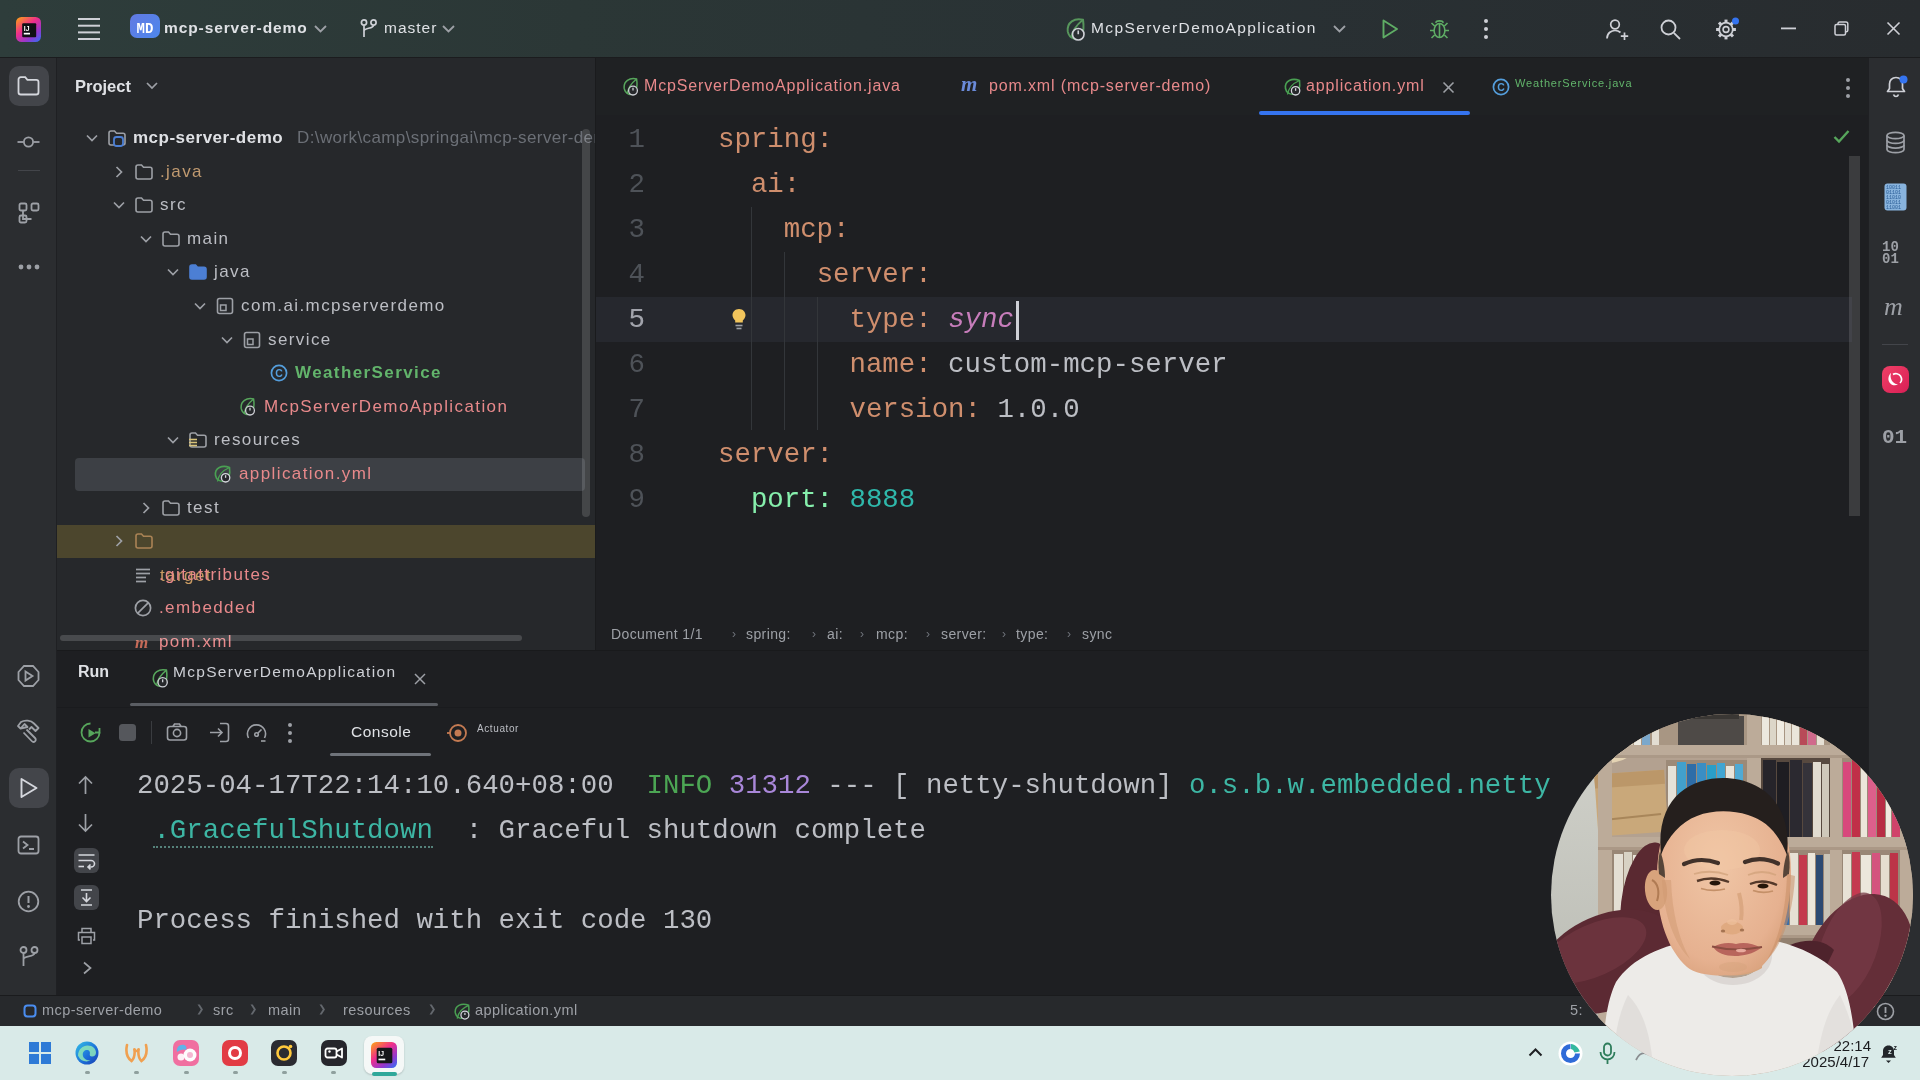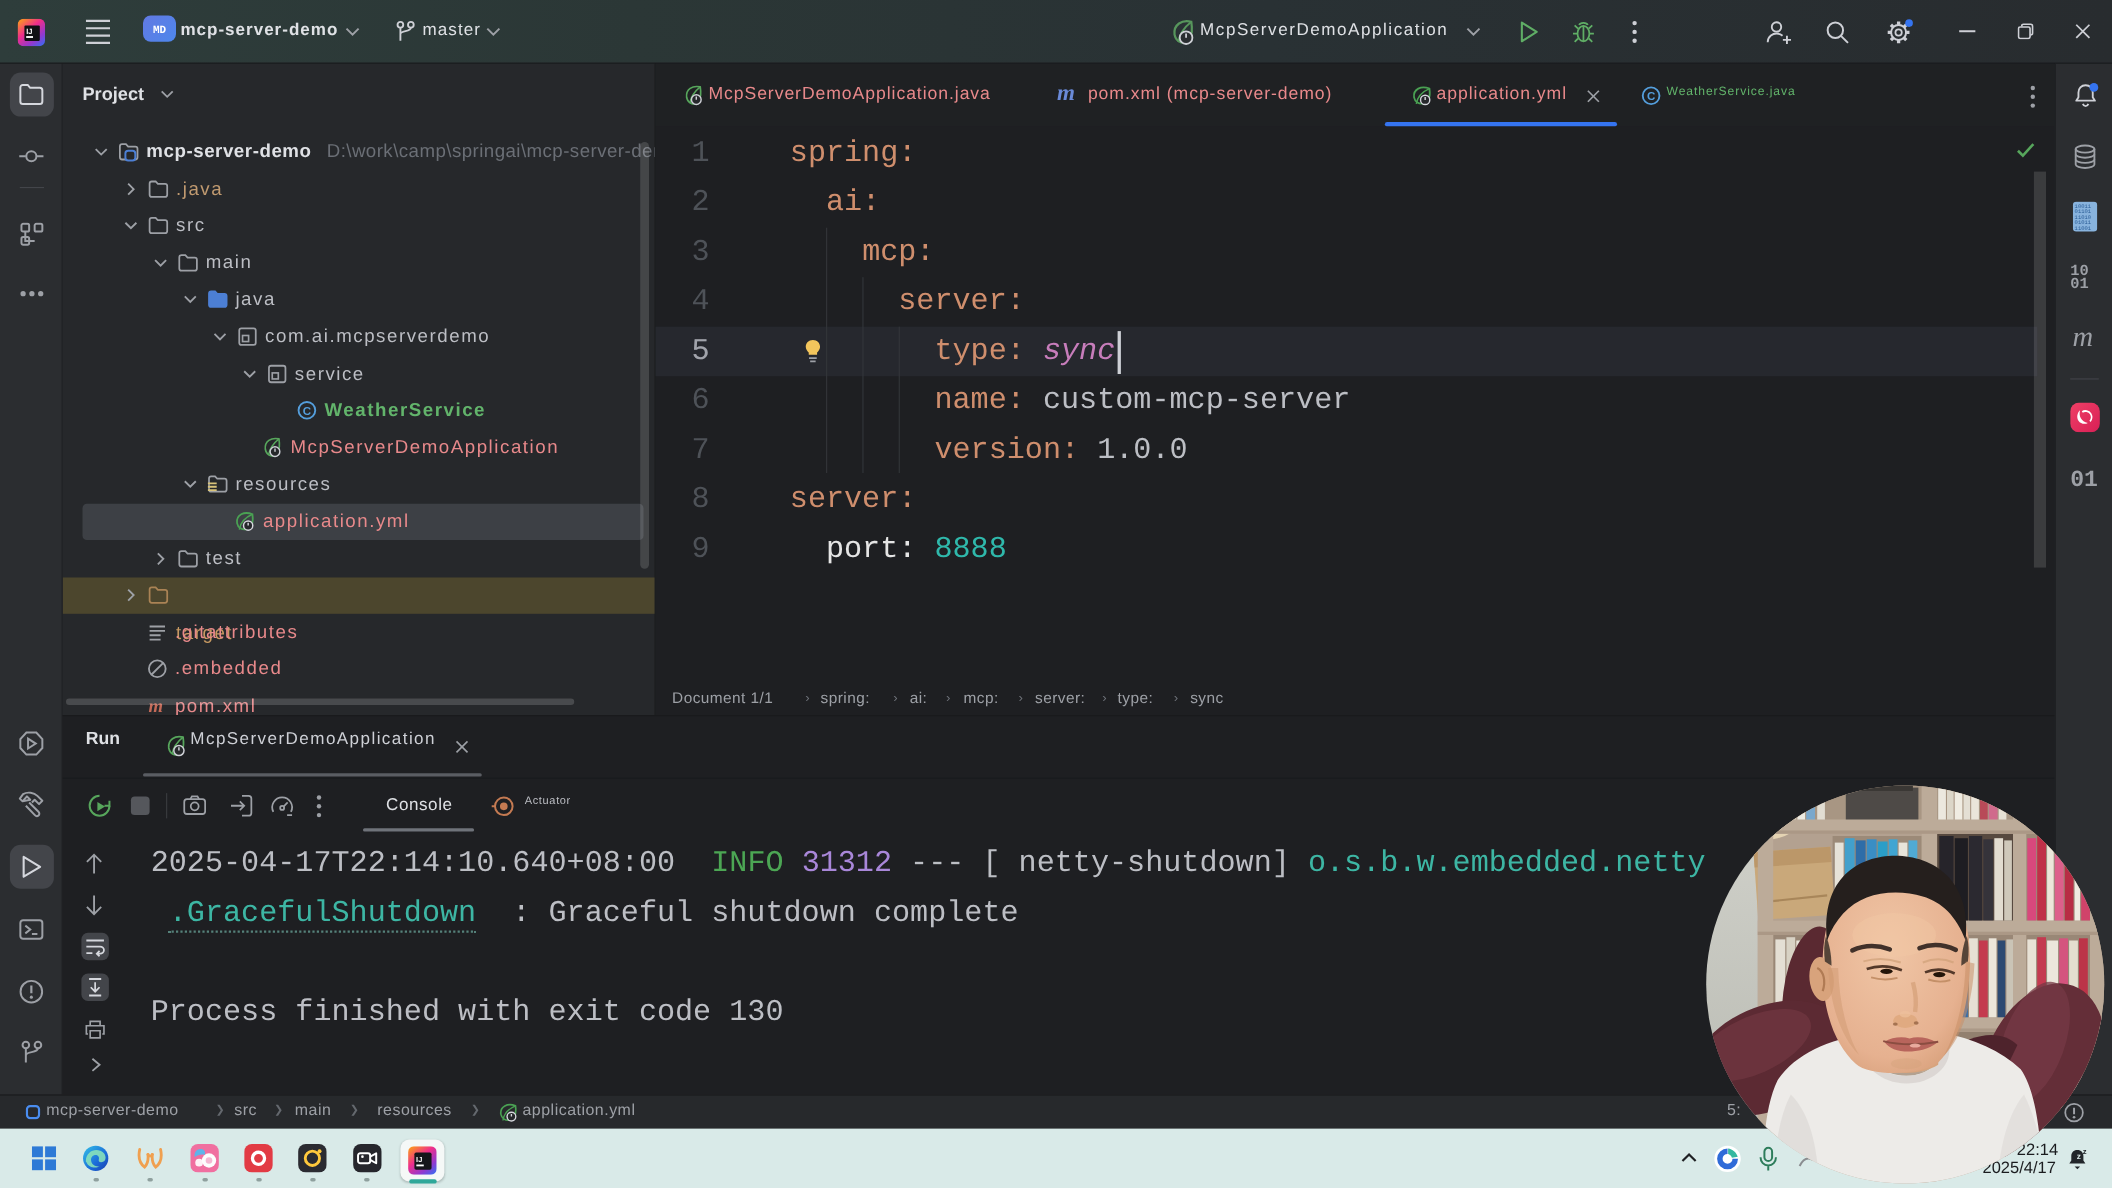--- a/index.html
+++ b/index.html
@@ -65,21 +65,21 @@
 
     <svg class="abs" style="left:78px;top:17px" width="22" height="24" viewBox="0 0 22 24">
       <g stroke="#ced0d6" stroke-width="2">
           <line x1="0" y1="2" x2="22" y2="2"></line>
           <line x1="0" y1="8.7" x2="22" y2="8.7"></line>
           <line x1="0" y1="15.4" x2="22" y2="15.4"></line>
           <line x1="0" y1="22" x2="22" y2="22"></line>
         </g>
     </svg>
 
-    <div class="abs" style="left:130px;top:14px;width:30px;height:24px;border-radius:7px;background:linear-gradient(135deg,#6279e2,#4d87ec);color:#fff;font-family:'Liberation Mono',monospace;font-weight:bold;font-size:10px;text-align:center;line-height:30px;">MD</div>
+    <div class="abs" style="left:130px;top:14px;width:30px;height:24px;border-radius:7px;background:linear-gradient(135deg,#6279e2,#4d87ec);color:#fff;font-family:'Liberation Mono',monospace;font-weight:bold;font-size:14px;text-align:center;line-height:30px;">MD</div>
     <div class="tbtext" style="left:164px;top:19px;font-weight:600;letter-spacing:0.9px;">mcp-server-demo</div>
     <svg class="abs" style="left:313px;top:23px" width="15" height="12" viewBox="0 0 15 12">
         <path d="M2 3 L7.5 8.5 L13 3" fill="none" stroke="#9da0a6" stroke-width="1.8"></path>
       </svg>
 
     <svg class="abs" style="left:359px;top:18px" width="20" height="22" viewBox="0 0 20 22">
       <g fill="none" stroke="#ced0d6" stroke-width="1.7">
         <circle cx="5" cy="4.5" r="2.6"></circle>
           <circle cx="14.5" cy="4.5" r="2.6"></circle>
         <path d="M5 7.2 L5 19 M5 13 C5 9.5 14.5 11 14.5 7.2"></path>
@@ -501,21 +501,21 @@
         </g>
     </svg>
     <pre class="abs mono" style="left:122px;top:2px;font-size:27.4px;line-height:45px;color:#bcbec4;"><span style="color:#cf8e6d">spring:</span>
   <span style="color:#cf8e6d">ai:</span>
     <span style="color:#cf8e6d">mcp:</span>
       <span style="color:#cf8e6d">server:</span>
         <span style="color:#cf8e6d">type:</span> <span style="color:#c77dbb;font-style:italic">sync</span>
         <span style="color:#cf8e6d">name:</span> custom-mcp-server
         <span style="color:#cf8e6d">version:</span> 1.0.0
 <span style="color:#cf8e6d">server:</span>
-  <span style="color:#e5e5e5">port:</span> <span style="color:#2fb8ab">8888</span></pre>
+  <span style="color:#86efac">port:</span> <span style="color:#2fb8ab">8888</span></pre>
     <div class="abs" style="left:420px;top:186px;width:2.5px;height:39px;background:#ced0d6;"></div>
     <svg class="abs" style="left:1237px;top:14px" width="17" height="15" viewBox="0 0 17 15">
         <path d="M1.5 8 L6 12.5 L15.5 2" fill="none" stroke="#57a65c" stroke-width="2.4"></path>
       </svg>
     <div class="abs" style="left:1253px;top:41px;width:11px;height:360px;background:rgba(255,255,255,0.13);"></div>
   </div>
   <div class="abs" id="breadcrumbs">
     <div class="abs" style="left:15px;top:6px;">Document 1/1</div>
     <div class="abs" style="left:136px;top:7px;color:#6f737a;font-size:12px;">›</div>
     <div class="abs" style="left:150px;top:6px;">spring:</div>

